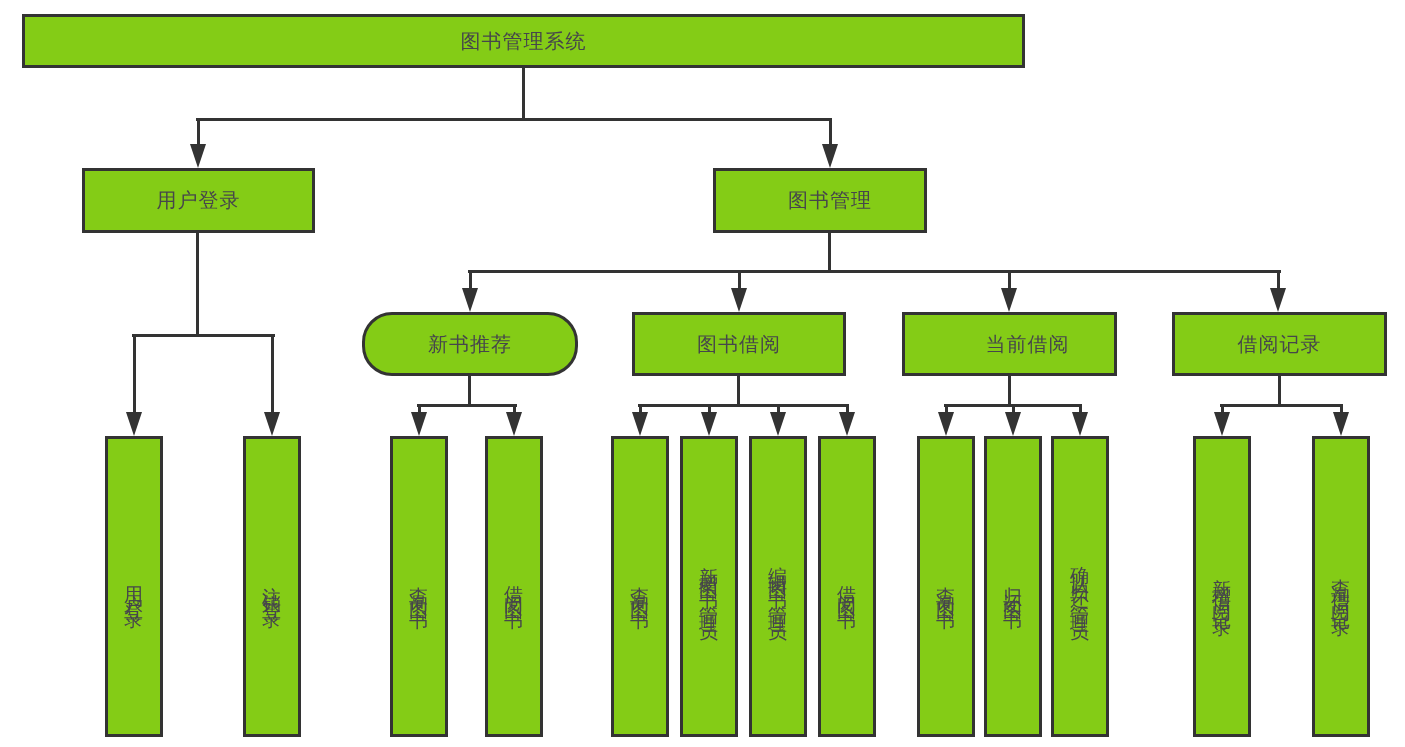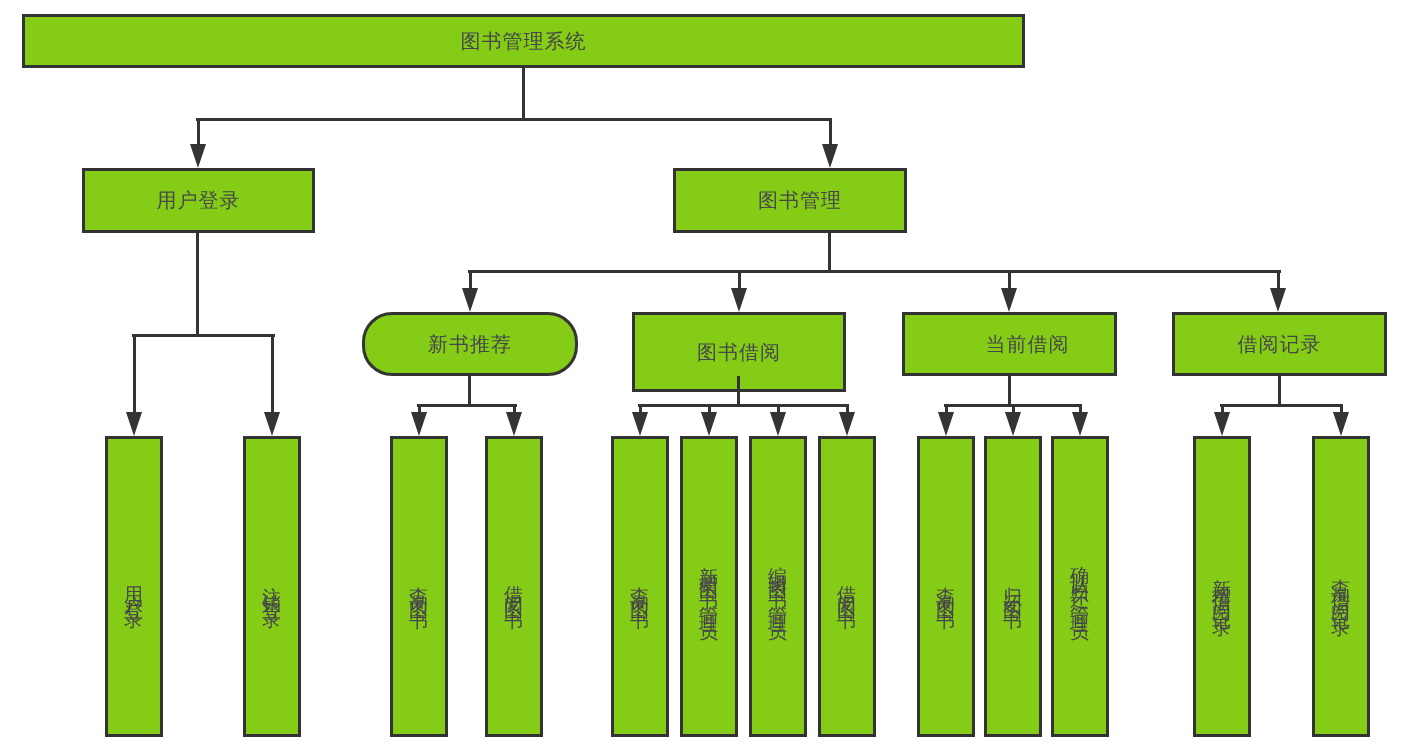--- a/index.html
+++ b/index.html
@@ -69,40 +69,40 @@
   </div>
 
   <div class="v" style="left:522px;top:66px;height:54px;"></div>
   <div class="h" style="left:196px;top:118px;width:636px;"></div>
   <div class="arrow" style="left:198px;top:121px;height:47px;"></div>
   <div class="arrow" style="left:830px;top:121px;height:47px;"></div>
 
   <div class="node" style="left:82px;top:168px;width:233px;height:65px;">
     <span class="lbl">用户登录</span>
   </div>
-  <div class="node" style="left:673px;top:168px;width:234px;height:65px;padding-left:20px;">
+  <div class="node" style="left:713px;top:168px;width:214px;height:65px;padding-left:20px;">
     <span class="lbl">图书管理</span>
   </div>
 
   <div class="v" style="left:196px;top:233px;height:104px;"></div>
   <div class="h" style="left:132px;top:334px;width:143px;"></div>
   <div class="arrow" style="left:134px;top:337px;height:99px;"></div>
   <div class="arrow" style="left:272px;top:337px;height:99px;"></div>
 
   <div class="v" style="left:828px;top:233px;height:40px;"></div>
   <div class="h" style="left:468px;top:270px;width:813px;"></div>
   <div class="arrow" style="left:470px;top:273px;height:39px;"></div>
   <div class="arrow" style="left:739px;top:273px;height:39px;"></div>
   <div class="arrow" style="left:1009px;top:273px;height:39px;"></div>
   <div class="arrow" style="left:1278px;top:273px;height:39px;"></div>
 
   <div class="node" style="left:362px;top:312px;width:216px;height:64px;border-radius:30px;">
     <span class="lbl">新书推荐</span>
   </div>
-  <div class="node" style="left:632px;top:312px;width:214px;height:80px;">
+  <div class="node" style="left:632px;top:312px;width:214px;height:64px;">
     <span class="lbl">图书借阅</span>
   </div>
   <div class="node" style="left:902px;top:312px;width:215px;height:64px;padding-left:36px;">
     <span class="lbl">当前借阅</span>
   </div>
   <div class="node" style="left:1172px;top:312px;width:215px;height:64px;">
     <span class="lbl">借阅记录</span>
   </div>
 
   <div class="v" style="left:468px;top:376px;height:31px;"></div>

